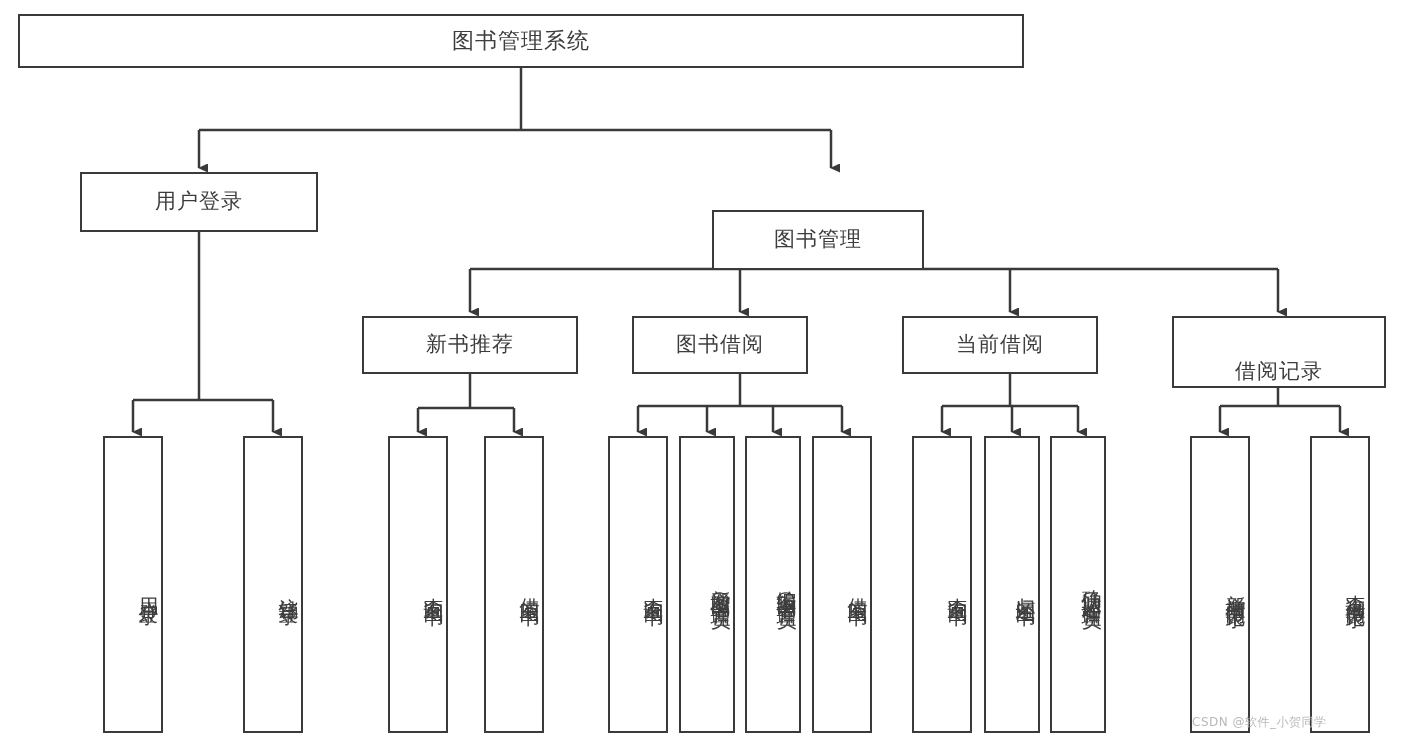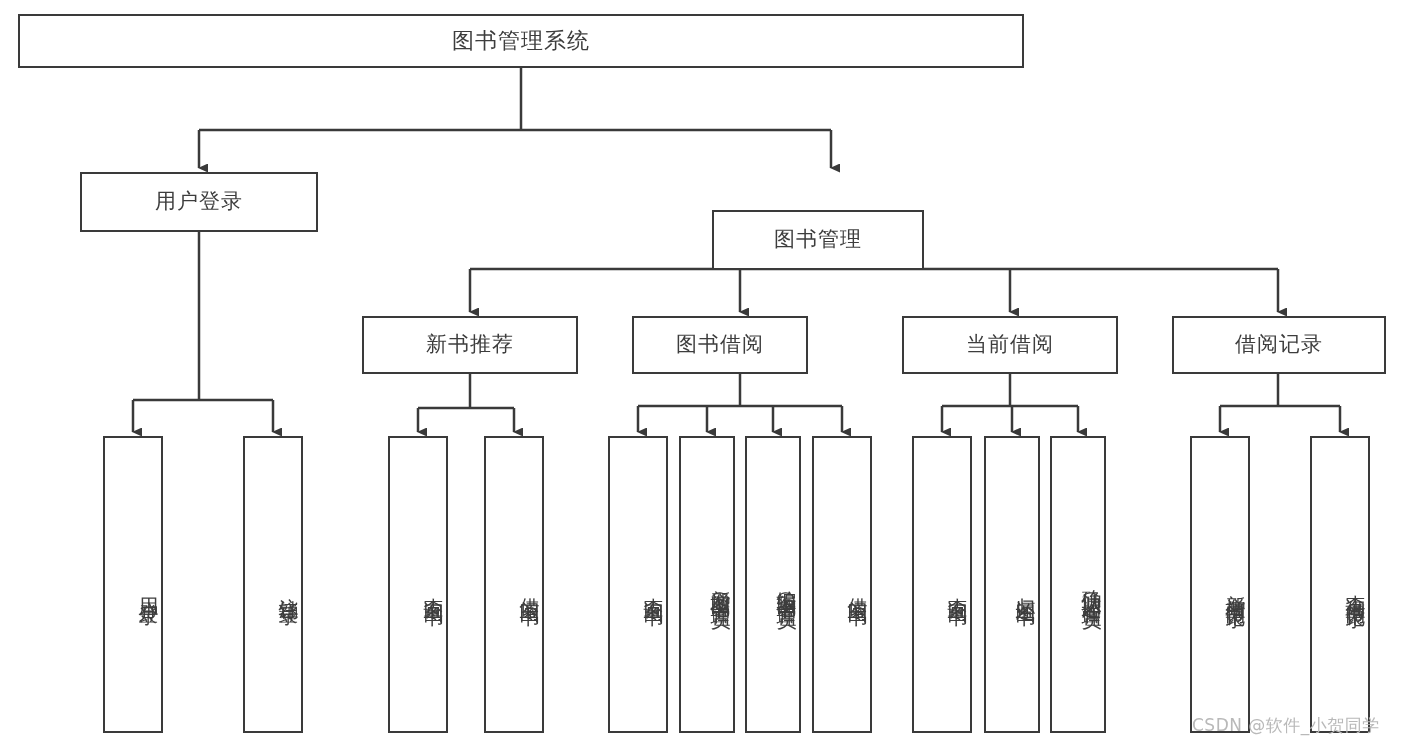--- a/index.html
+++ b/index.html
@@ -56,21 +56,21 @@
     writing-mode: vertical-rl;
     text-orientation: upright;
     display: block;
   }
   .node.root {
     font-size: 22px;
   }
   .watermark {
     position: absolute;
     color: #b9b9b9;
-    font-size: 17px;
+    font-size: 12px;
     letter-spacing: 0.5px;
     white-space: nowrap;
     user-select: none;
   }
 </style>
 </head>
 <body>
 
 <div id="diagram">
 
@@ -136,24 +136,24 @@
   <div class="node horiz" style="left:712px; top:172px; width:212px; height:60px;margin-top:38px;">
     <span>图书管理</span>
   </div>
 
   <div class="node horiz" style="left:362px; top:316px; width:216px; height:58px;align-items:center;">
     <span>新书推荐</span>
   </div>
   <div class="node horiz" style="left:632px; top:316px; width:176px; height:58px;">
     <span>图书借阅</span>
   </div>
-  <div class="node horiz" style="left:902px; top:316px; width:216px; height:58px;">
+  <div class="node horiz" style="left:902px; top:316px; width:196px; height:58px;">
     <span>当前借阅</span>
   </div>
-  <div class="node horiz" style="left:1172px; top:316px; width:214px; height:58px;">
+  <div class="node horiz" style="left:1172px; top:316px; width:214px; height:72px;align-items:flex-end;">
     <span>借阅记录</span>
   </div>
 
   <div class="node vert" style="left:103px; top:436px; width:60px; height:297px;">
     <span>用户登录</span>
   </div>
   <div class="node vert" style="left:243px; top:436px; width:60px; height:297px;">
     <span>注销登录</span>
   </div>
 

